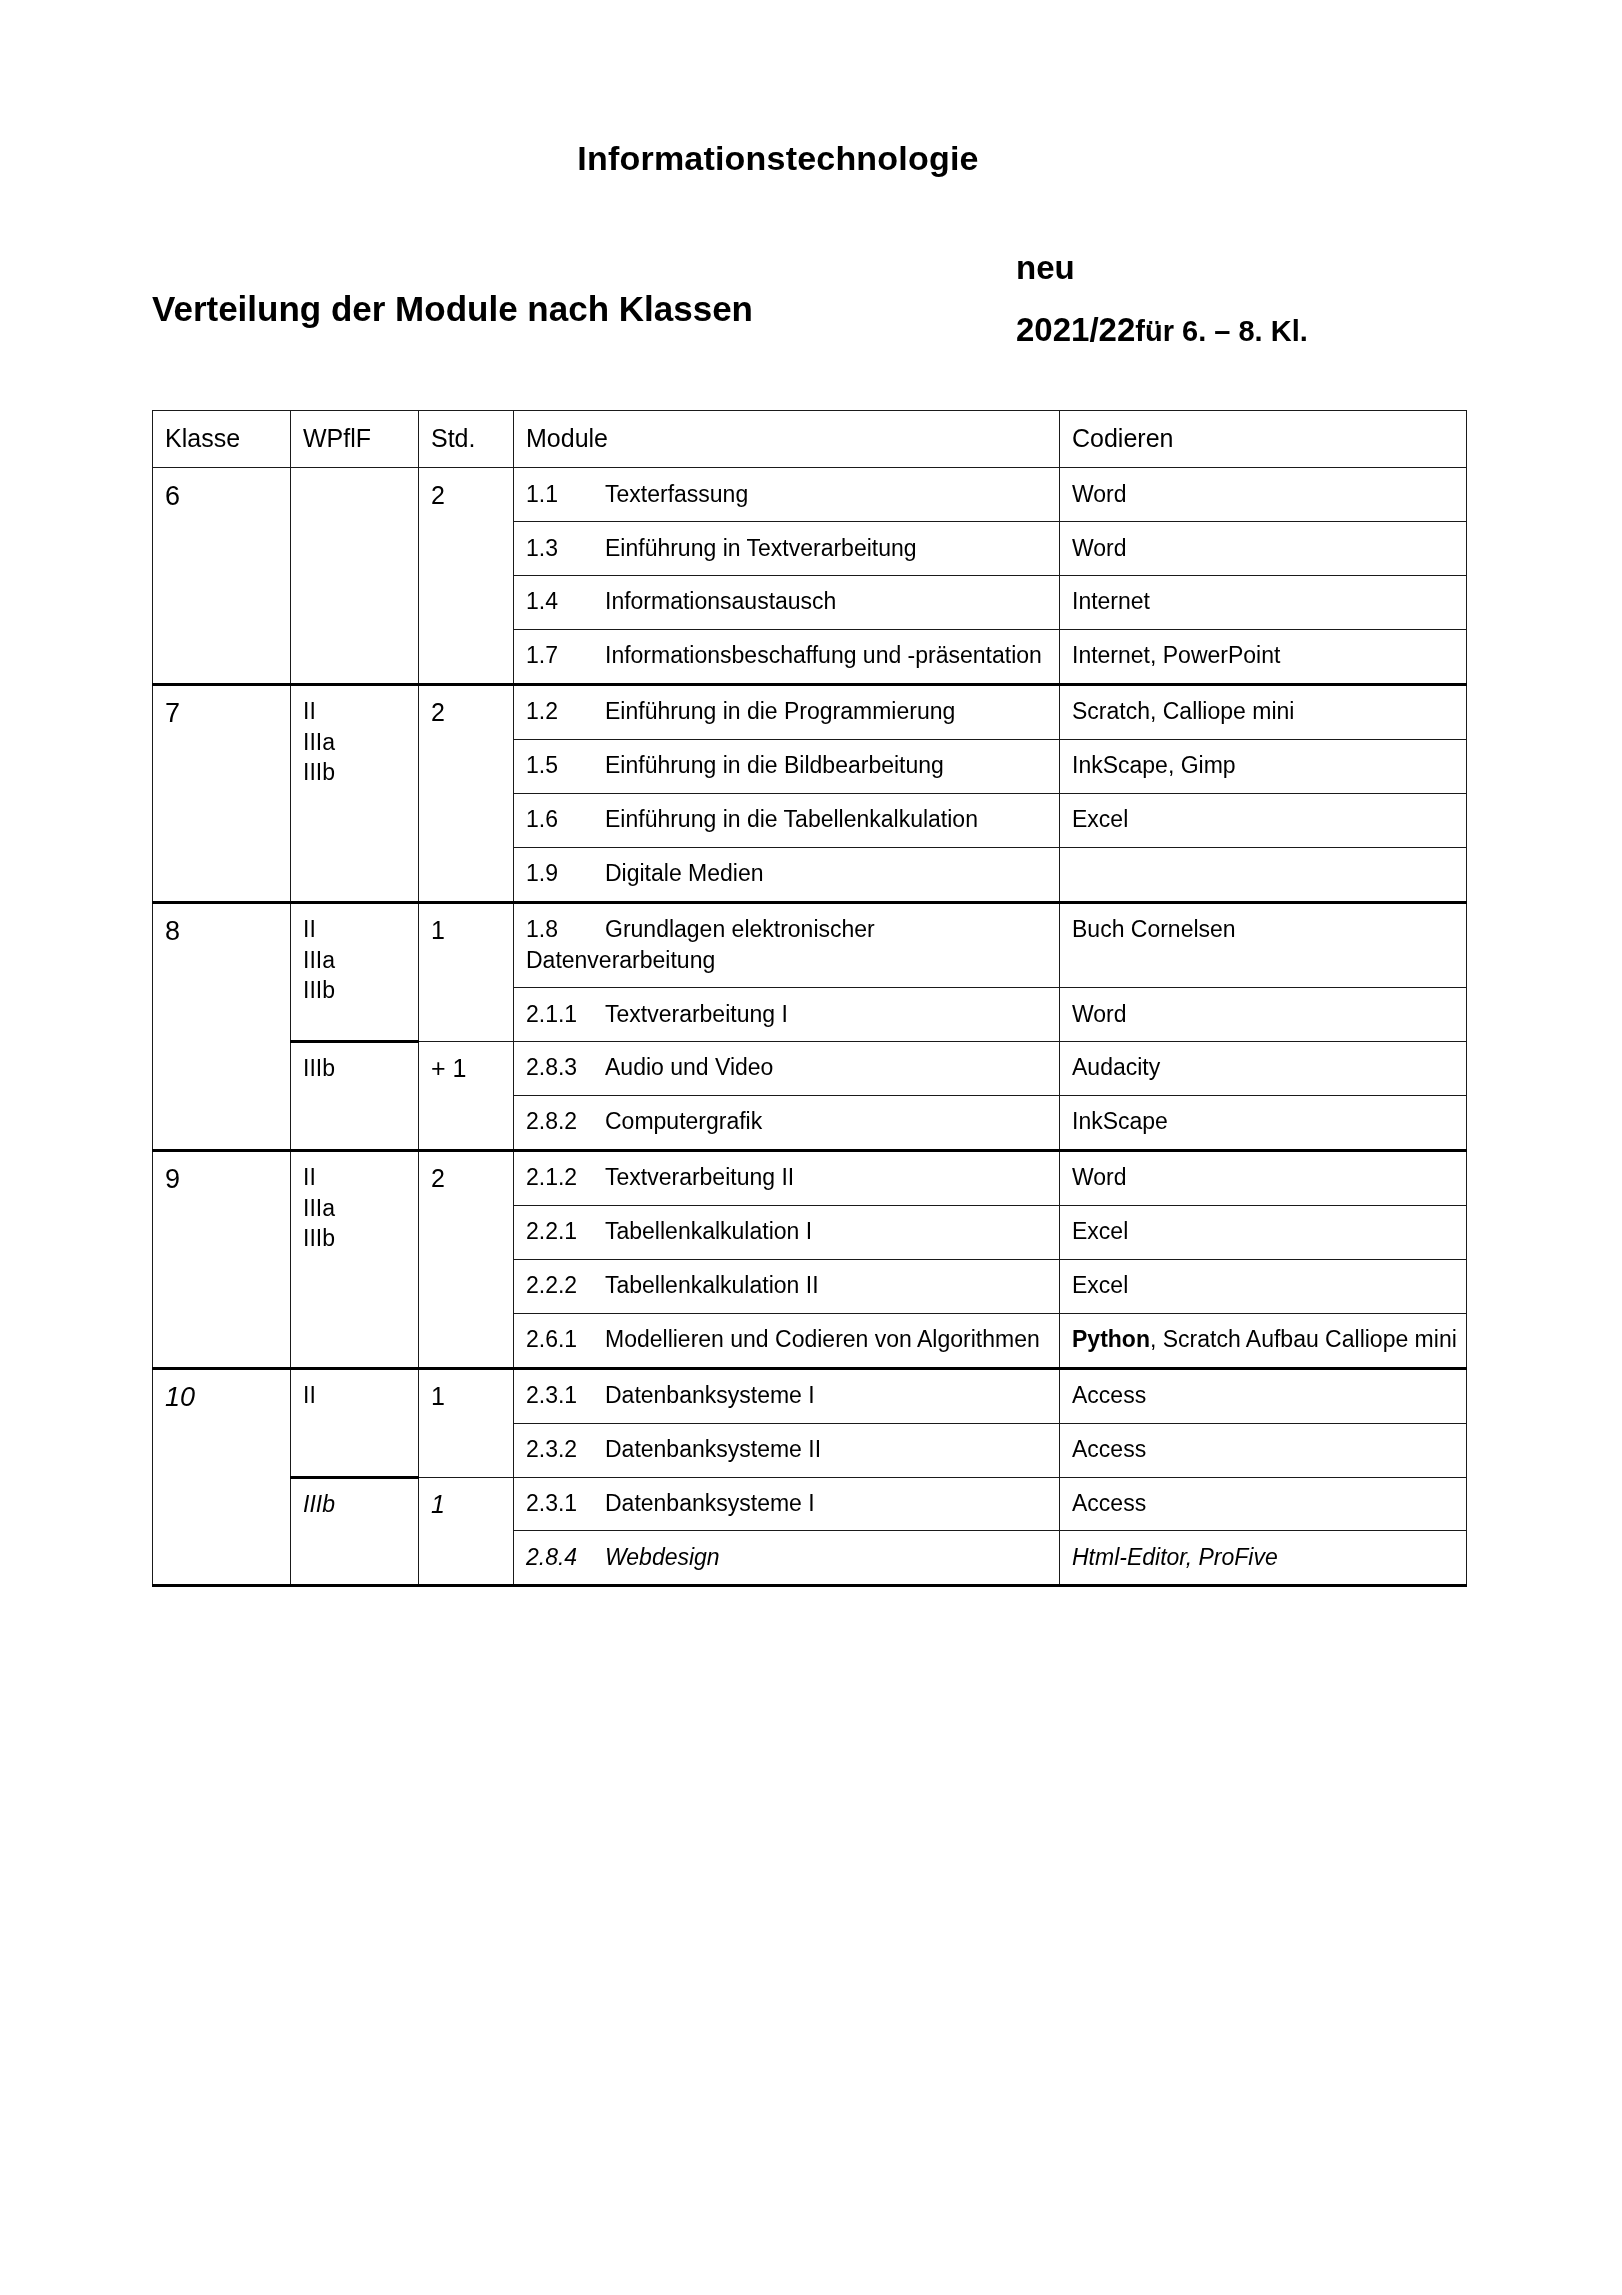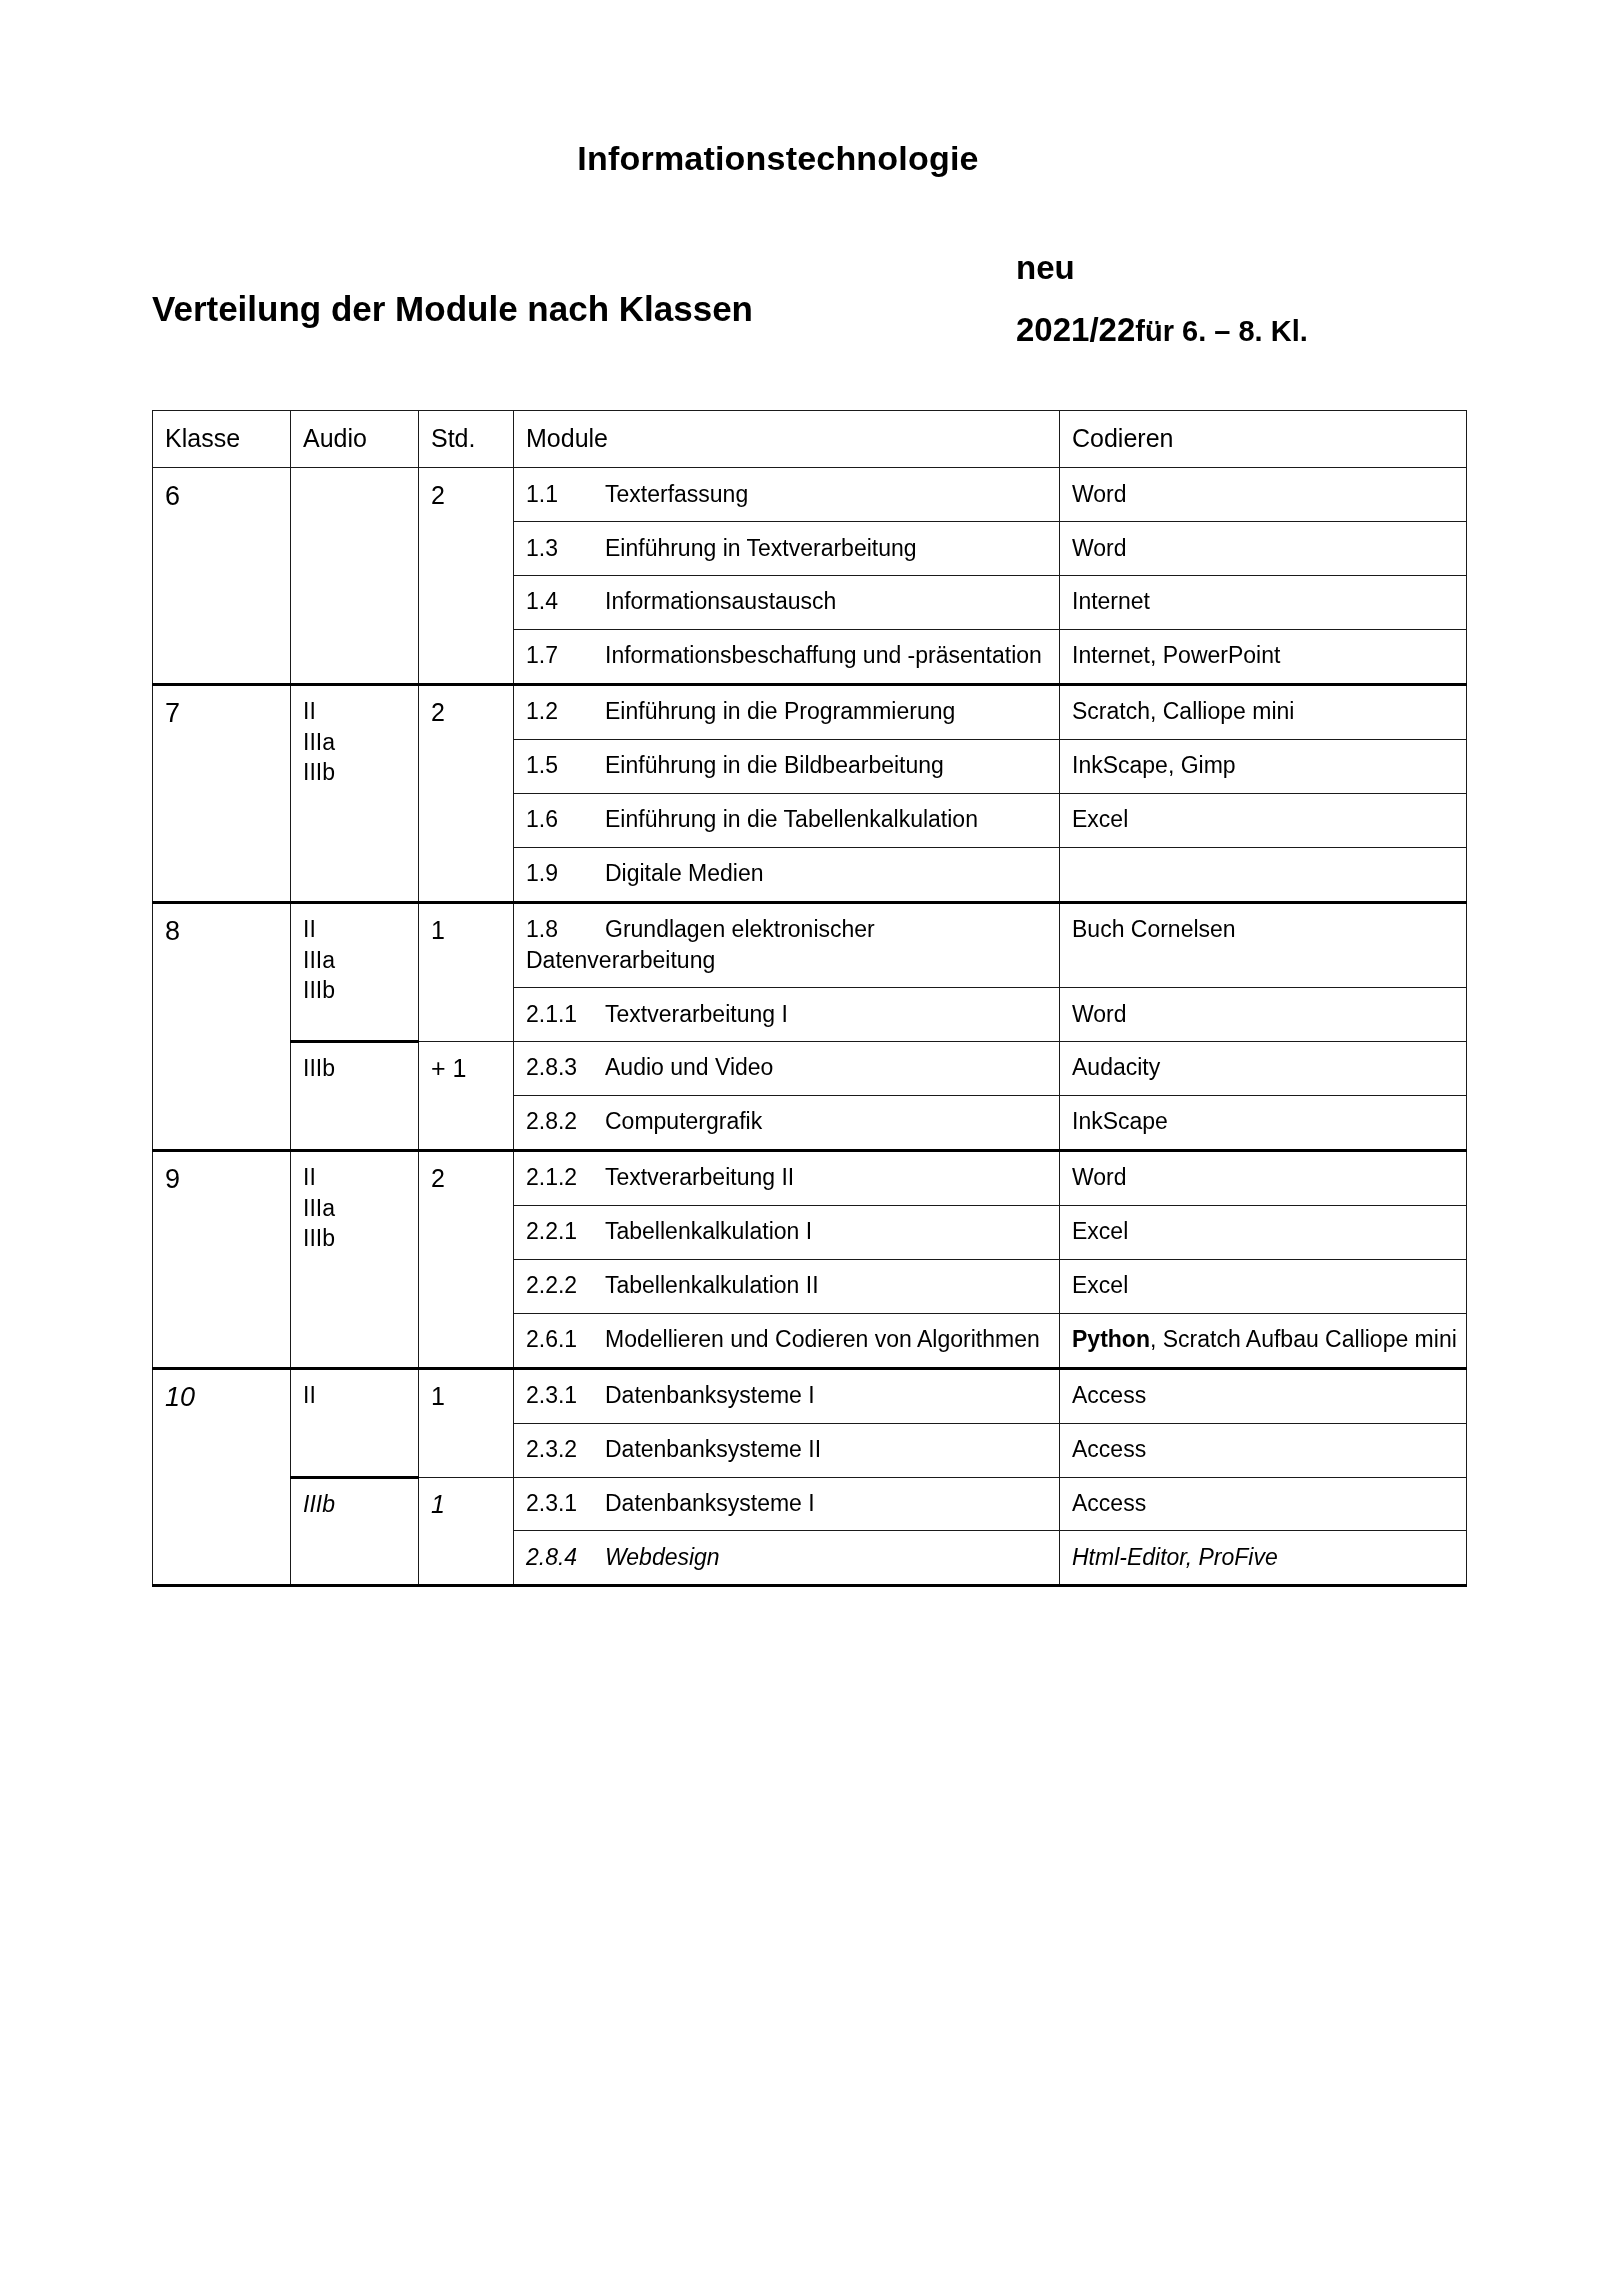--- a/index.html
+++ b/index.html
@@ -164,21 +164,21 @@
       <colgroup>
         <col class="c-klasse">
           <col class="c-wpflf">
           <col class="c-std">
           <col class="c-module">
           <col class="c-prog">
       </colgroup>
       <thead>
         <tr>
           <th class="ctr">Klasse</th>
-          <th class="ctr">Audio</th>
+          <th class="ctr">WPflF</th>
           <th class="ctr">Std.</th>
           <th>Module</th>
           <th>Codieren</th>
         </tr>
       </thead>
       <tbody id="table-body">
           <tr>
             <td class="klasse-cell" rowspan="4">6</td>
             <td class="wpflf-cell" rowspan="4"></td>
             <td class="std-cell" rowspan="4">2</td>

